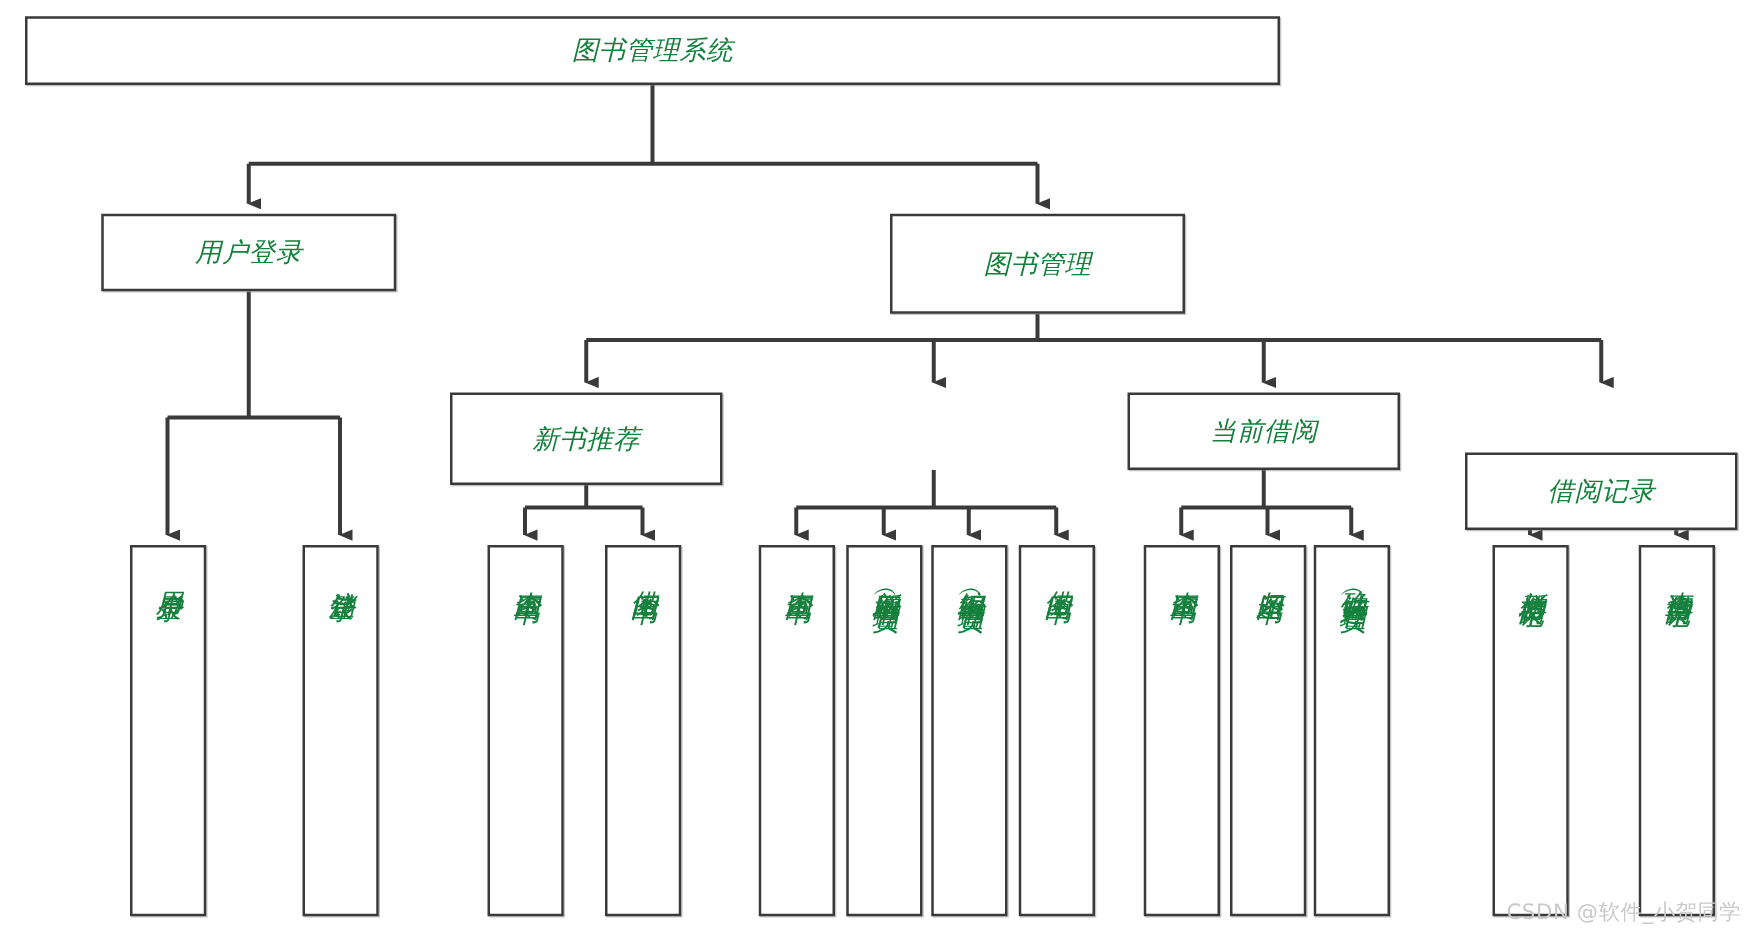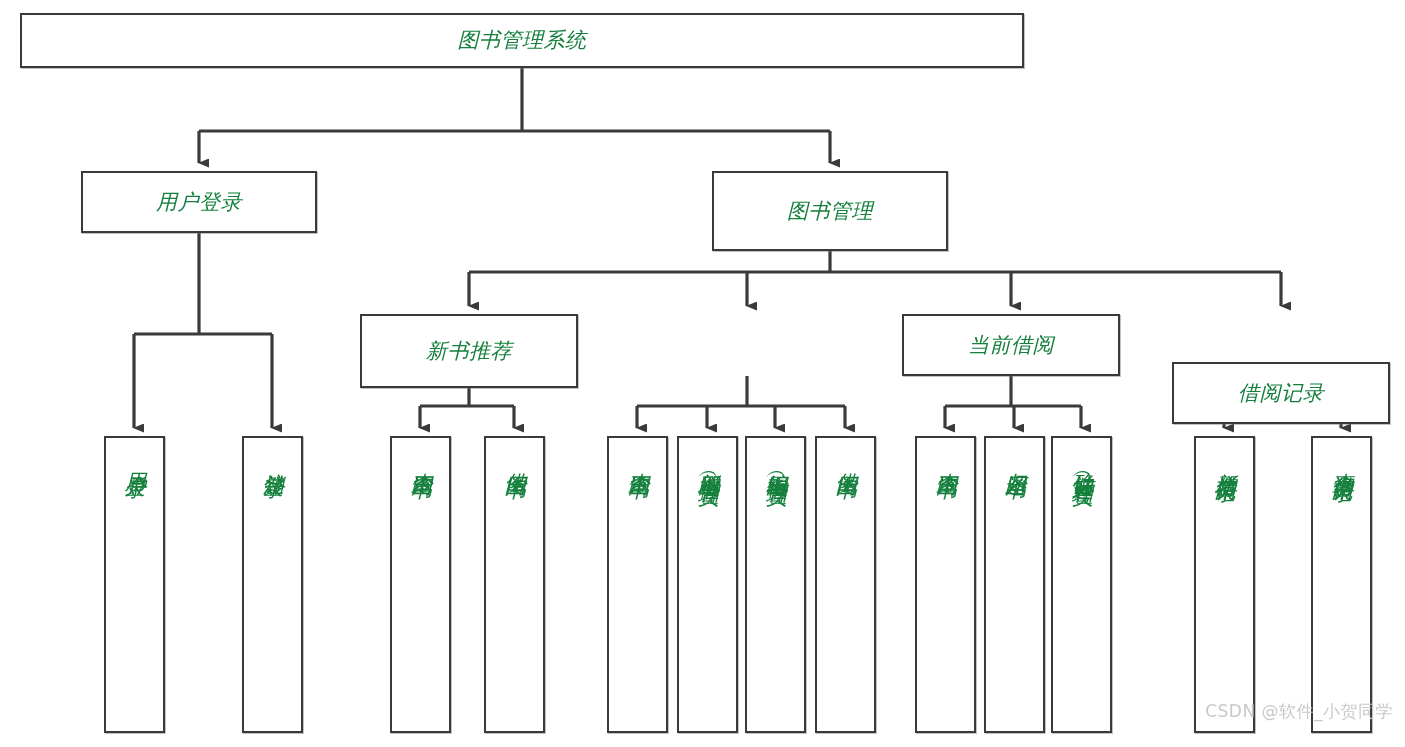--- a/index.html
+++ b/index.html
@@ -38,21 +38,21 @@
     writing-mode:vertical-rl;
     text-orientation:upright;
     font-size:21px;
     line-height:1.30;
     letter-spacing:2px;
     white-space:pre-line;
   }
   .watermark{
     position:absolute;
     right:12px;
-    bottom:24px;
+    bottom:6px;
     color:#c9c9c9;
     font-size:17px;
     letter-spacing:.5px;
     white-space:pre;
     user-select:none;
   }
 </style>
 </head>
 <body>
 

